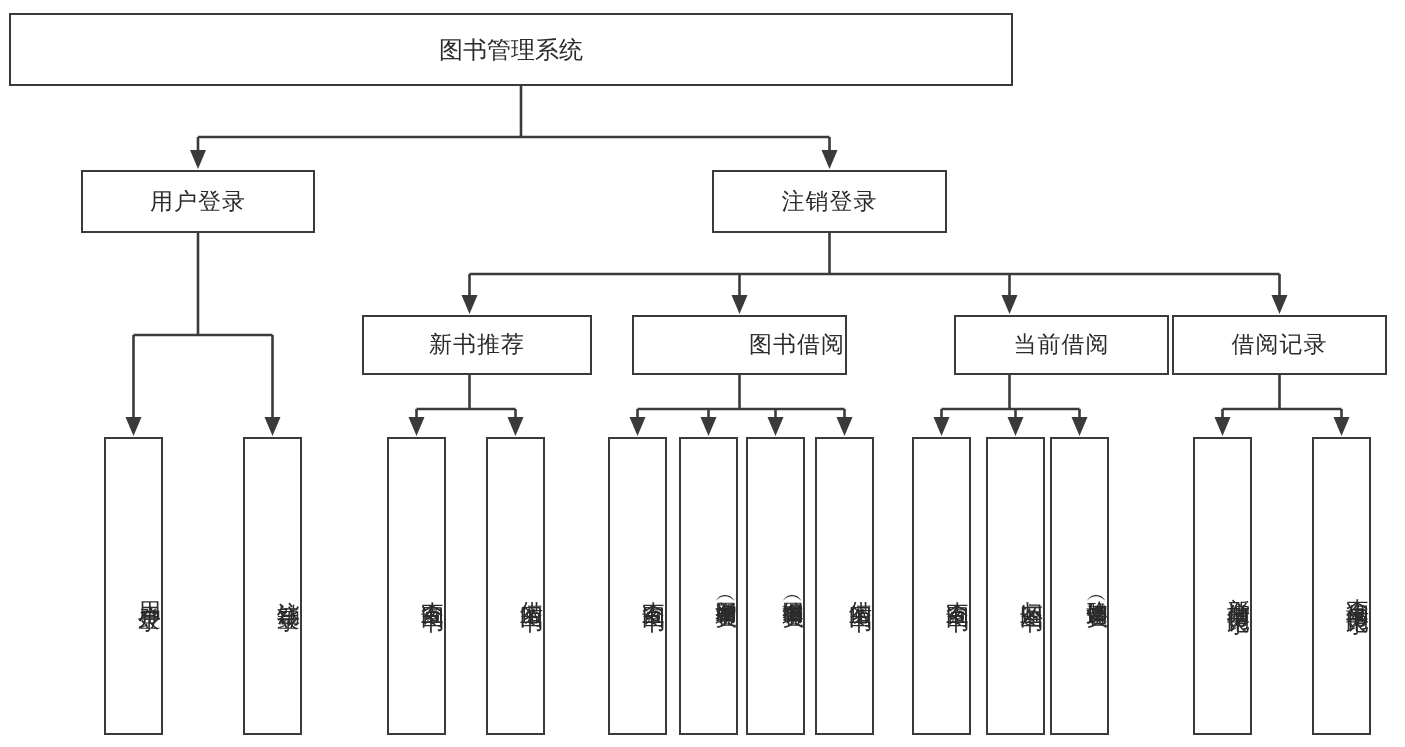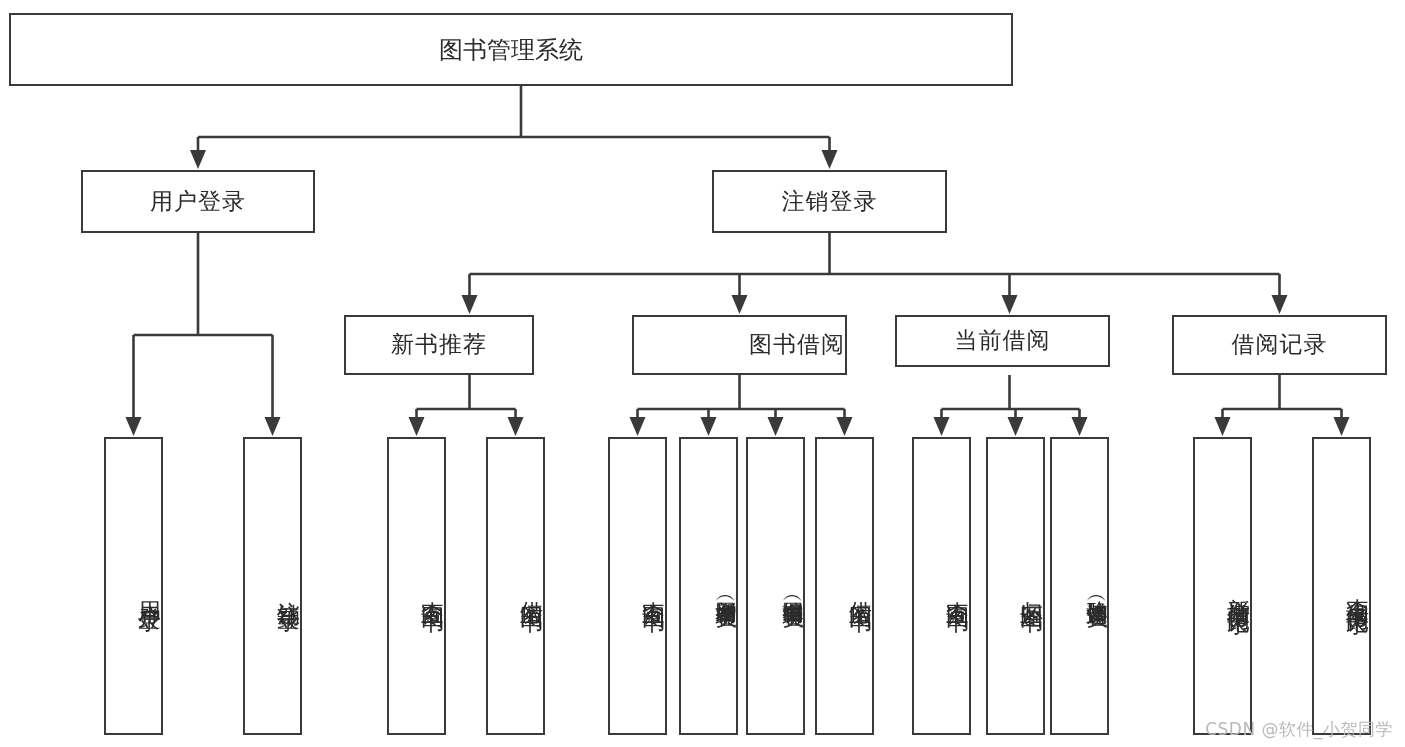--- a/index.html
+++ b/index.html
@@ -145,27 +145,27 @@
 
   <div id="level2-host">
       <div class="node node-h" style="left: 81px; top: 170px; width: 234px; height: 63px;">
         <span>用户登录</span>
       </div>
       <div class="node node-h" style="left: 712px; top: 170px; width: 235px; height: 63px;">
         <span>注销登录</span>
       </div>
     </div>
   <div id="level3-host">
-      <div class="node node-h" style="left: 344px; top: 315px; width: 190px; height: 60px;">
+      <div class="node node-h" style="left: 362px; top: 315px; width: 230px; height: 60px;">
         <span>新书推荐</span>
       </div>
       <div class="node node-h" style="left: 632px; top: 315px; width: 215px; height: 60px; justify-content: flex-end;">
         <span>图书借阅</span>
       </div>
-      <div class="node node-h" style="left: 895px; top: 315px; width: 215px; height: 52px;">
+      <div class="node node-h" style="left: 954px; top: 315px; width: 215px; height: 60px;">
         <span>当前借阅</span>
       </div>
       <div class="node node-h" style="left: 1172px; top: 315px; width: 215px; height: 60px; align-items: center;">
         <span>借阅记录</span>
       </div>
     </div>
   <div id="leaves-host">
       <div class="node node-v" style="left: 104px; top: 437px; width: 59px; height: 298px;">
         <span>用户登录</span>
       </div>
@@ -200,14 +200,13 @@
         <span style="font-size: 21px;">确认归还（管理员）</span>
       </div>
       <div class="node node-v" style="left: 1193px; top: 437px; width: 59px; height: 298px;">
         <span>新增借阅记录</span>
       </div>
       <div class="node node-v" style="left: 1312px; top: 437px; width: 59px; height: 298px;">
         <span>查询借阅记录</span>
       </div>
     </div>
 
-  <div class="watermark">CSDN @软件_小贺同学</div>
 </div>
 
 </body></html>

